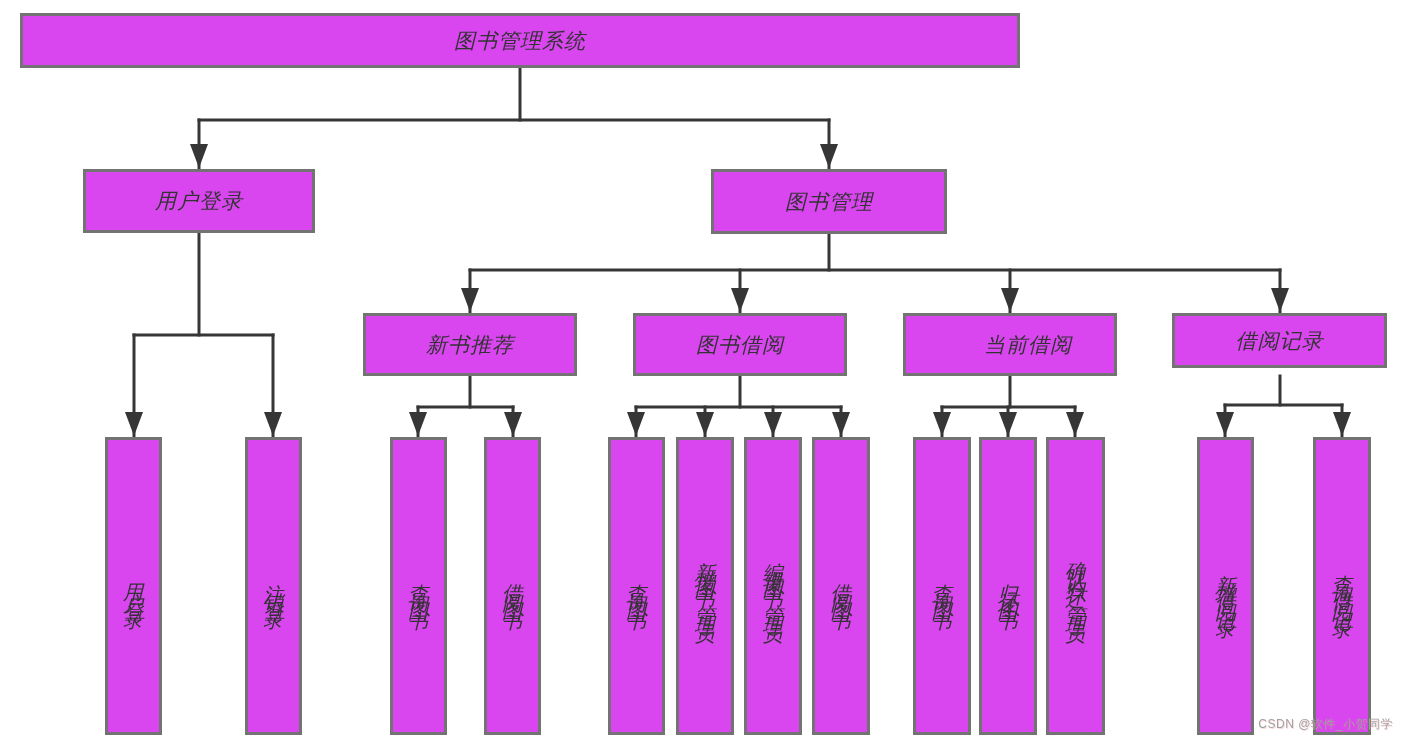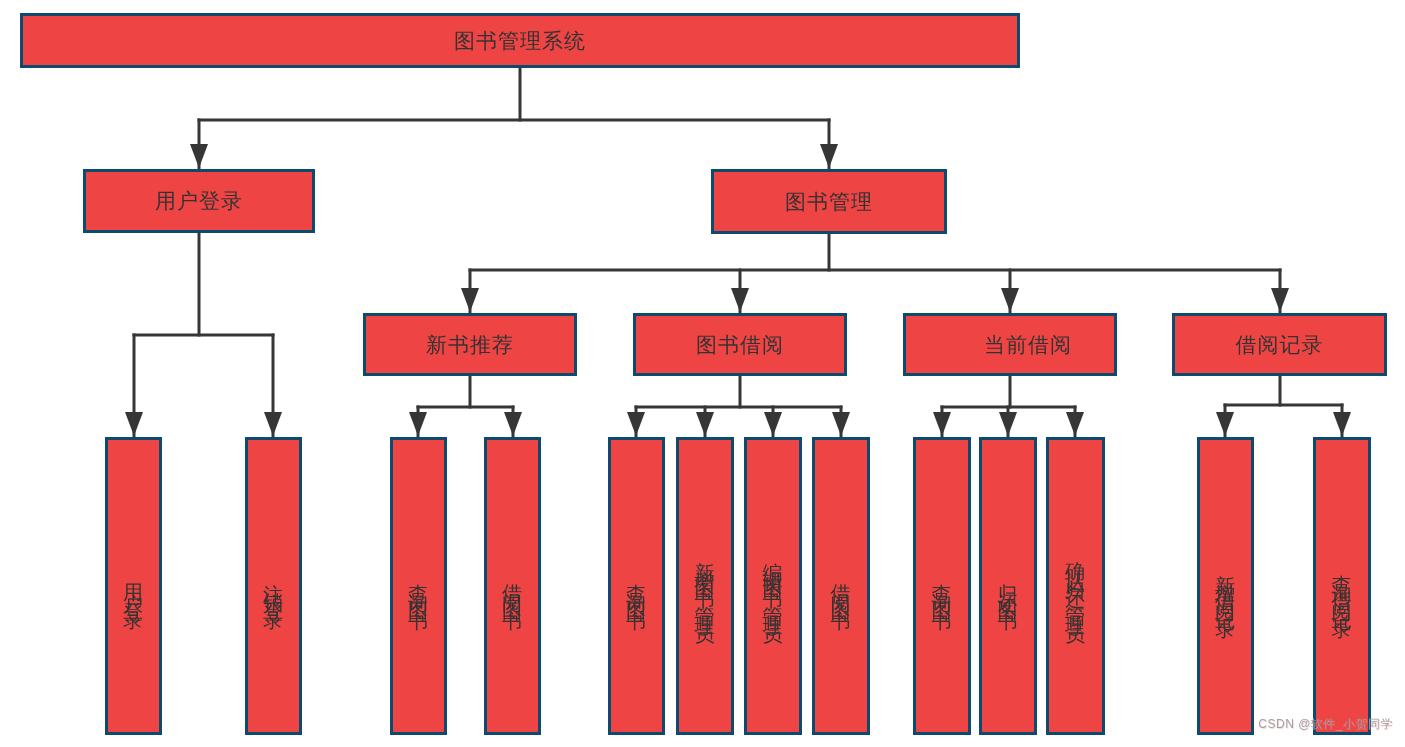--- a/index.html
+++ b/index.html
@@ -8,27 +8,28 @@
     width: 1405px;
     height: 747px;
     background: #ffffff;
     font-family: "Liberation Sans", "DejaVu Sans", sans-serif;
     overflow: hidden;
   }
   .stage svg.wires { position: absolute; left: 0; top: 0; }
   .node {
     position: absolute;
     box-sizing: border-box;
-    border: 3px solid #0c4a6e;
-    background: #ef4444;
+    border: 3px solid #737373;
+    background: #d946ef;
     color: #333333;
     display: flex;
     align-items: center;
     justify-content: center;
     text-align: center;
+    font-style: italic;
   }
   .hbox { font-size: 21px; letter-spacing: 1px; }
   .root { font-size: 21px; letter-spacing: 1px; }
   .vbox {
     writing-mode: vertical-rl;
     text-orientation: mixed;
     font-size: 20px;
     letter-spacing: 9px;
     line-height: 1;
   }
@@ -99,21 +100,21 @@
   </svg>
 
   <div class="node root" style="left:20px; top:13px; width:1000px; height:55px;">图书管理系统</div>
 
   <div class="node hbox" style="left:83px; top:169px; width:232px; height:64px;">用户登录</div>
   <div class="node hbox" style="left:711px; top:169px; width:236px; height:65px;text-align:right;">图书管理</div>
 
   <div class="node hbox" style="left:363px; top:313px; width:214px; height:63px;">新书推荐</div>
   <div class="node hbox" style="left:633px; top:313px; width:214px; height:63px;">图书借阅</div>
   <div class="node hbox" style="left:903px; top:313px; width:214px; height:63px;padding-left:36px;">当前借阅</div>
-  <div class="node hbox" style="left:1172px; top:313px; width:215px; height:63px;">借阅记录</div>
+  <div class="node hbox" style="left:1172px; top:313px; width:215px; height:55px;">借阅记录</div>
 
   <div class="node vbox" style="left:105px; top:437px; width:57px; height:298px;">用户登录</div>
   <div class="node vbox" style="left:245px; top:437px; width:57px; height:298px;">注销登录</div>
 
   <div class="node vbox" style="left:390px; top:437px; width:57px; height:298px;">查询图书</div>
   <div class="node vbox" style="left:484px; top:437px; width:57px; height:298px;">借阅图书</div>
 
   <div class="node vbox" style="left:608px; top:437px; width:57px; height:298px;">查询图书</div>
   <div class="node vbox" style="left:676px; top:437px; width:58px; height:298px;">新增图书（管理员）</div>
   <div class="node vbox" style="left:744px; top:437px; width:58px; height:298px;">编辑图书（管理员）</div>

